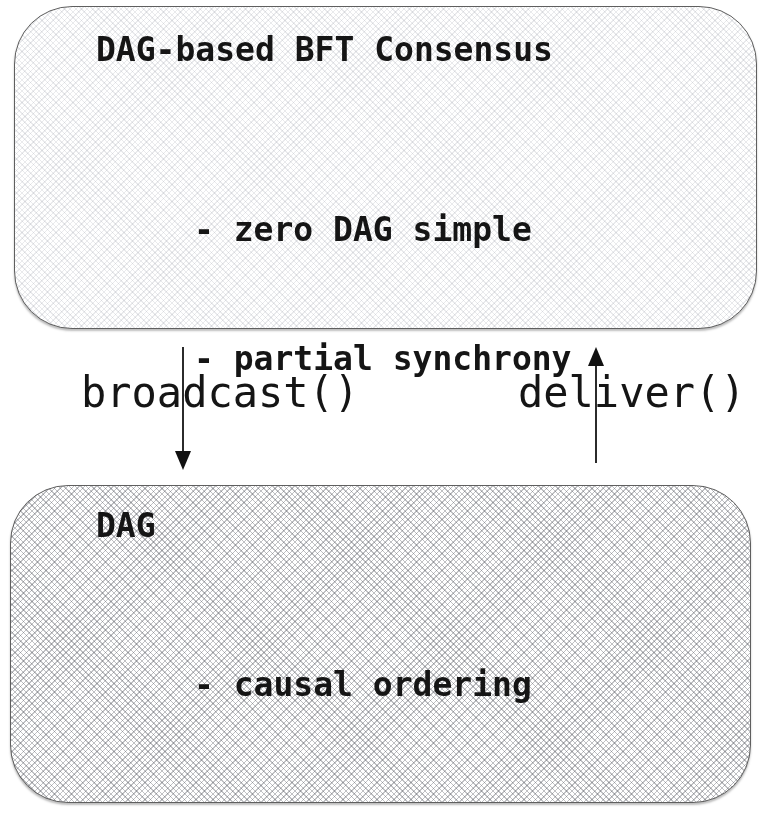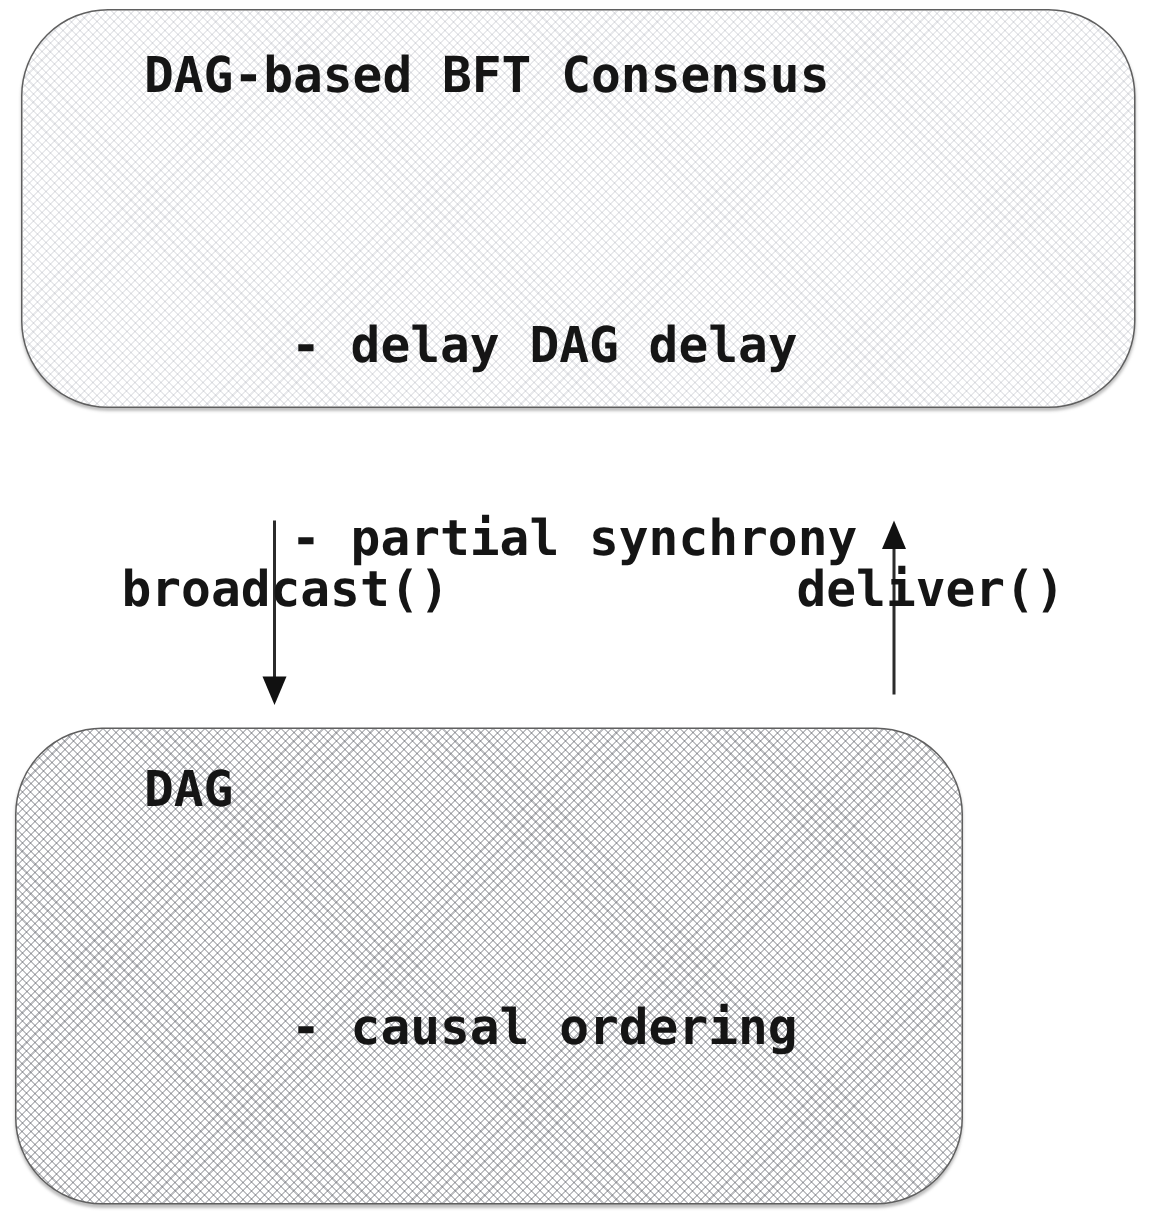--- a/index.html
+++ b/index.html
@@ -58,49 +58,49 @@
     position: absolute;
     width: 0;
     height: 0;
     border-left: 8px solid transparent;
     border-right: 8px solid transparent;
   }
   .arrowhead-down { border-top: 19px solid #111111; }
   .arrowhead-up   { border-bottom: 19px solid #111111; }
   .edge-label {
     position: absolute;
-    font-size: 33px;
-    font-weight: bold;
+    font-size: 42px;
+    font-weight: normal;
     line-height: 40px;
     white-space: pre;
     z-index: 3;
   }
 </style>
 </head>
 <body>
 
 <div id="canvas">
 
-  <div class="box box-light" style="left:14px; top:6px; width:743px; height:266px;">
+  <div class="box box-light" style="left:14px; top:6px; width:743px; height:323px;">
     <div class="box-title" style="left:81px; top:22px;">DAG-based BFT Consensus</div>
     <div class="bullets" style="left:179px; top:115px;">
-      <div>- delay DAG delay</div>
+      <div>- zero DAG simple</div>
       <div>- partial synchrony</div>
     </div>
   </div>
 
   <div class="arrow-line" style="left:182px; top:347px; height:106px;"></div>
   <div class="arrowhead arrowhead-down" style="left:175px; top:451px;"></div>
   <div class="edge-label" style="left:81px; top:373px;">broadcast()</div>
 
   <div class="arrow-line" style="left:595px; top:364px; height:99px;"></div>
   <div class="arrowhead arrowhead-up" style="left:588px; top:347px;"></div>
-  <div class="edge-label" style="left:518px; top:373px;margin-left:13px;">deliver()</div>
+  <div class="edge-label" style="left:518px; top:373px;">deliver()</div>
 
-  <div class="box box-dark" style="left:10px; top:485px; width:632px; height:318px;">
+  <div class="box box-dark" style="left:10px; top:485px; width:741px; height:318px;">
     <div class="box-title" style="left:85px; top:19px;">DAG</div>
     <div class="bullets" style="left:183px; top:91px;">
       <div>- causal ordering</div>
       
     </div>
   </div>
 
 </div>
 
 </body></html>

